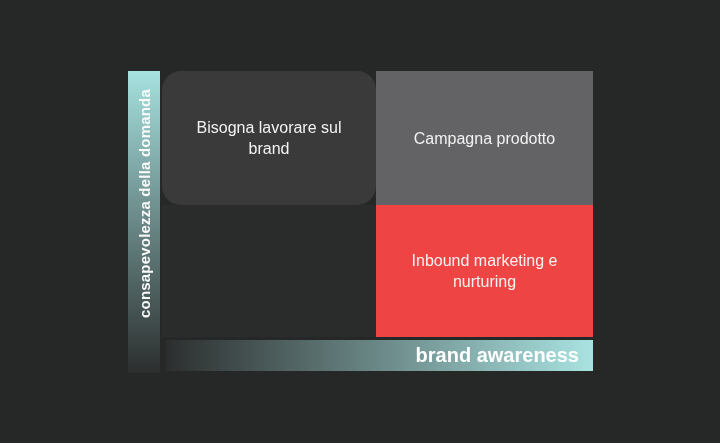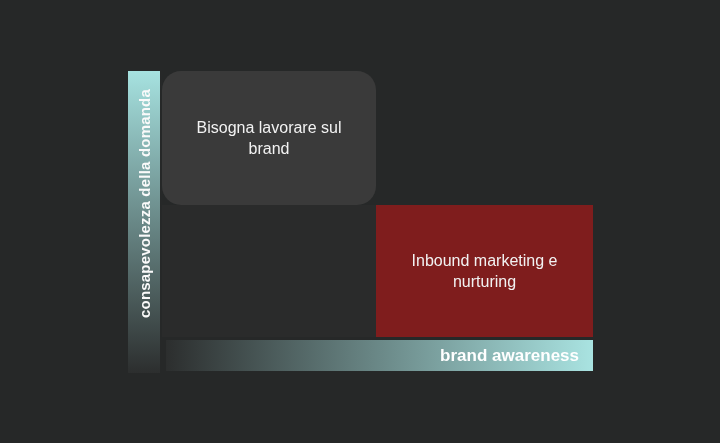--- a/index.html
+++ b/index.html
@@ -68,46 +68,49 @@
     left: 166px;
     top: 340px;
     width: 427px;
     height: 31px;
     box-sizing: border-box;
     display: flex;
     align-items: center;
     justify-content: flex-end;
     padding-right: 14px;
     font-weight: bold;
-    font-size: 17px;
+    font-size: 20px;
     color: #ffffff;
   }
 </style>
 </head>
 <body style="background: rgb(38, 40, 40);">
 
 <div class="canvas">
 
   <div class="y-axis" style="background: linear-gradient(rgb(166, 226, 224), rgb(44, 46, 46));">
     <div class="y-label-wrap">
       <span class="y-label">consapevolezza della domanda</span>
     </div>
   </div>
 
   <div class="quad q-tl" style="background: rgb(58, 58, 58); border-radius: 19px;">
     <span>Bisogna lavorare sul
 brand</span>
   </div>
 
+  <div class="quad q-tr" style="background: rgb(99, 99, 102);">
+    <span>Campagna prodotto</span>
+  </div>
 
   <div class="quad q-bl" style="background: rgb(42, 43, 43);">
     <span></span>
   </div>
 
-  <div class="quad q-br" style="background: #7f1d1d;">
+  <div class="quad q-br" style="background: #ef4444;">
     <span>Inbound marketing e
 nurturing</span>
   </div>
 
   <div class="x-axis" style="background: linear-gradient(to right, rgb(44, 46, 46), rgb(169, 227, 225));">
     <span>brand awareness</span>
   </div>
 
 </div>
 

